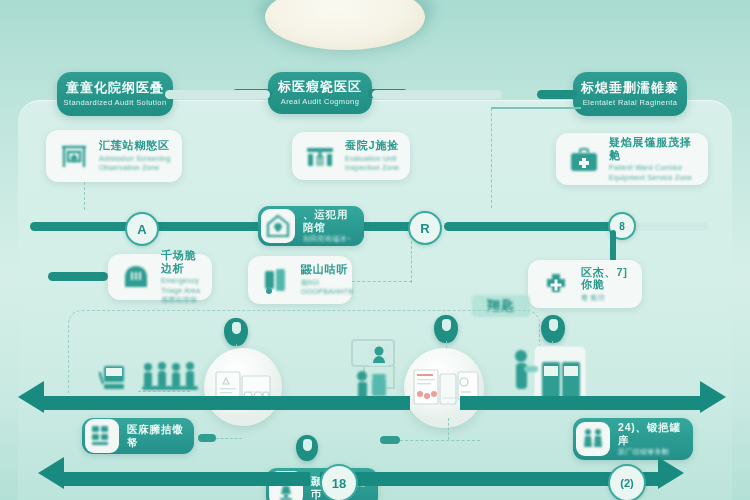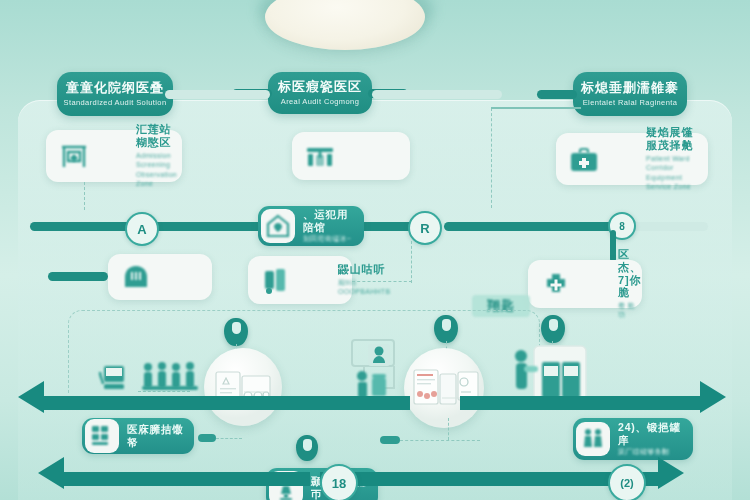--- a/index.html
+++ b/index.html
@@ -57,21 +57,21 @@
   .banner .tail{
     position:absolute;height:9px;width:40px;background:#1f8e83;border-radius:5px;top:50%;margin-top:-4px;
   }
   .tail-left{left:-36px;}
   .tail-right{right:-36px;}
 
   
   .card{
     position:absolute;border-radius:12px;background:#f4f8f6;
     box-shadow:0 2px 7px rgba(60,120,110,.16);
-    display:flex;align-items:center;padding:0 8px;box-sizing:border-box;gap:37px;
+    display:flex;align-items:center;padding:0 8px;box-sizing:border-box;
   }
   .card .ico{width:40px;height:40px;flex:0 0 40px;display:flex;align-items:center;justify-content:center;}
   .card .txt{margin-left:5px;color:#2b9a8f;}
   .card .c-cn{font-size:11px;font-weight:bold;letter-spacing:.8px;filter:blur(.7px);line-height:1.15;}
   .card .c-en{font-size:7px;letter-spacing:.3px;filter:blur(.8px);line-height:1.35;opacity:.85;margin-top:2px;}
 
   
   .chip{
     position:absolute;border-radius:11px;
     background:linear-gradient(180deg,#34a79b 0%,#23908a 100%);
@@ -194,20 +194,25 @@
       <svg width="34" height="34" viewBox="0 0 34 34">
         <g fill="#2f9d92" class="blurline">
           <rect x="4" y="9" width="26" height="4" rx="1.2"></rect>
           <rect x="5" y="15" width="5" height="12" rx="1"></rect>
           <rect x="24" y="15" width="5" height="12" rx="1"></rect>
           <rect x="13" y="16" width="8" height="11" rx="1.4" opacity=".55"></rect>
           <rect x="15.5" y="13" width="3" height="6" rx="1"></rect>
         </g>
       </svg>
     </div>
+    <div class="txt">
+      <div class="c-cn">蚕院J施捡</div>
+      <div class="c-en">Evaluation Unit
+Inspection Zone</div>
+    </div>
   </div>
 
   <div class="card" style="left:556px;top:133px;width:152px;height:52px;">
     <div class="ico">
       <svg width="36" height="36" viewBox="0 0 36 36">
         <path d="M8 12h20a3 3 0 013 3v12a3 3 0 01-3 3H8a3 3 0 01-3-3V15a3 3 0 013-3z" fill="#2f9d92" class="blurline"></path>
         <path d="M14 12v-2a2 2 0 012-2h4a2 2 0 012 2v2" fill="none" stroke="#2f9d92" stroke-width="2.2" class="blurline"></path>
         <path d="M16 17h4v3h3v4h-3v3h-4v-3h-3v-4h3z" fill="#f4f8f6"></path>
       </svg>
     </div>
@@ -253,20 +258,25 @@
   <div class="rail" style="left:48px;top:272px;width:60px;"></div>
 
   <div class="card" style="left:108px;top:254px;width:104px;height:46px;">
     <div class="ico">
       <svg width="34" height="34" viewBox="0 0 34 34">
         <path d="M17 6c-7 0-11 5-11 11v10h22V17C28 11 24 6 17 6z" fill="#2f9d92" class="blurline"></path>
         <g stroke="#eaf6f2" stroke-width="2" class="blurline">
           <path d="M13 12v8M17 12v8M21 12v8"></path>
         </g>
       </svg>
+    </div>
+    <div class="txt">
+      <div class="c-cn">千场脆边析</div>
+      <div class="c-en">Emergency Triage Area
+感憷似俎钦</div>
     </div>
   </div>
 
   <div class="card" style="left:248px;top:256px;width:104px;height:48px;">
     <div class="ico">
       <svg width="34" height="34" viewBox="0 0 34 34">
         <rect x="6" y="8" width="9" height="18" rx="2" fill="#2f9d92" class="blurline"></rect>
         <rect x="17" y="6" width="9" height="22" rx="2" fill="#56b9ad" class="blurline"></rect>
         <circle cx="10" cy="28" r="3" fill="#2f9d92"></circle>
       </svg>

